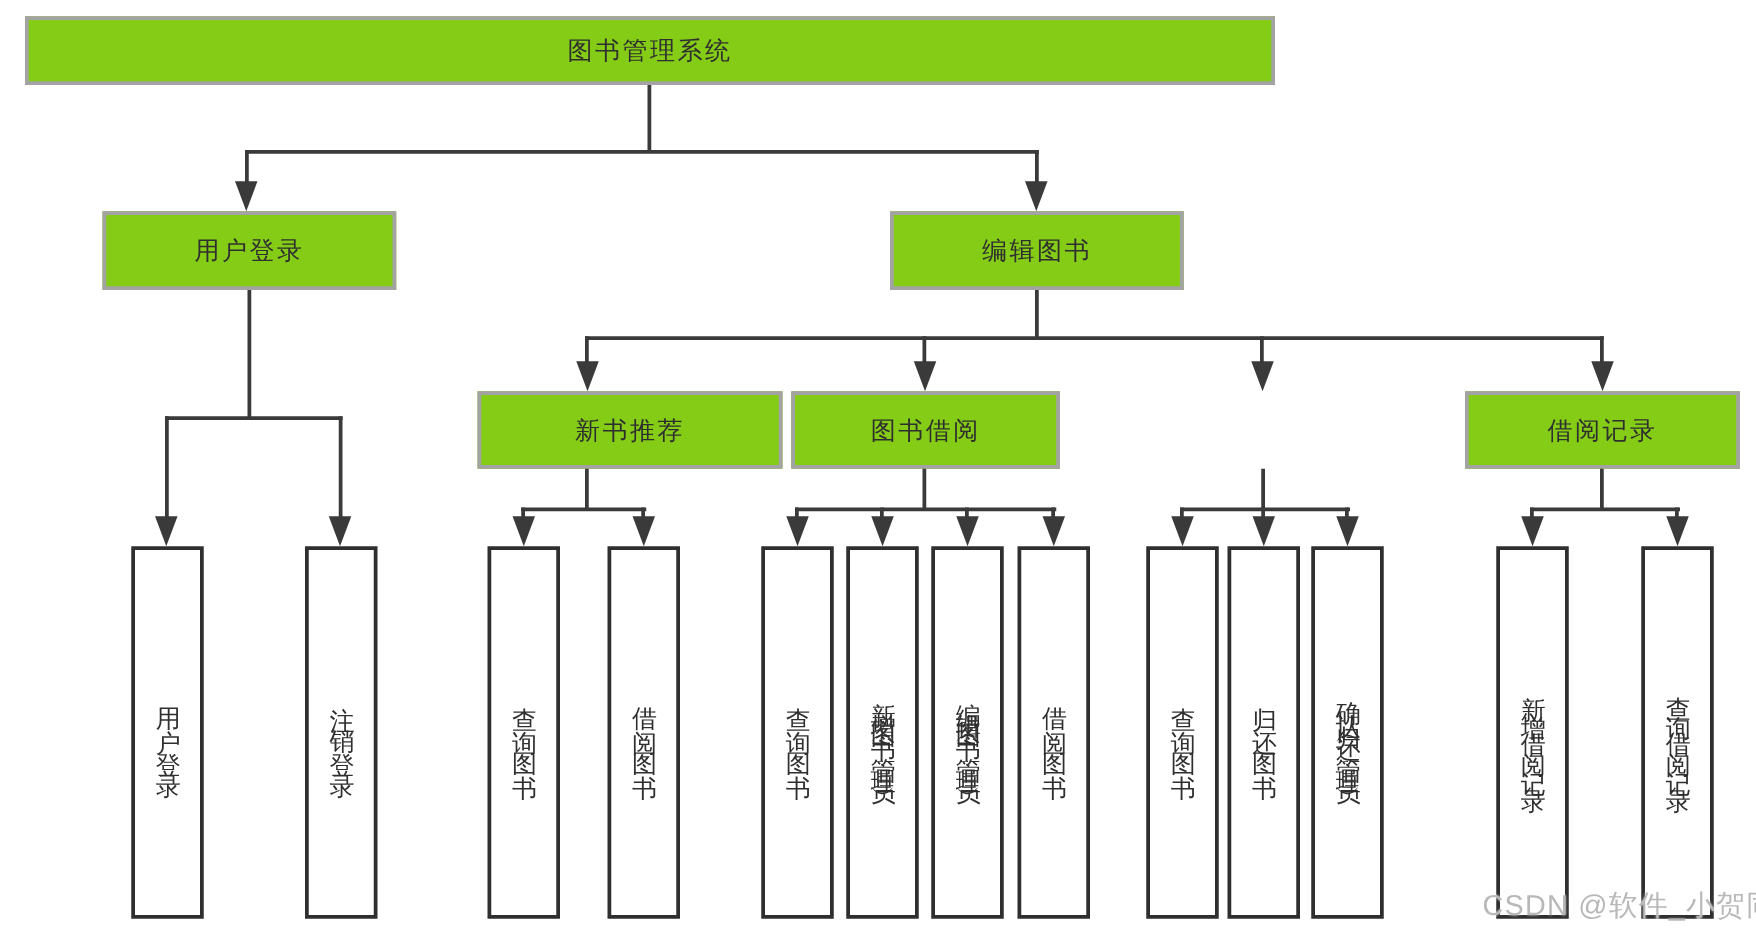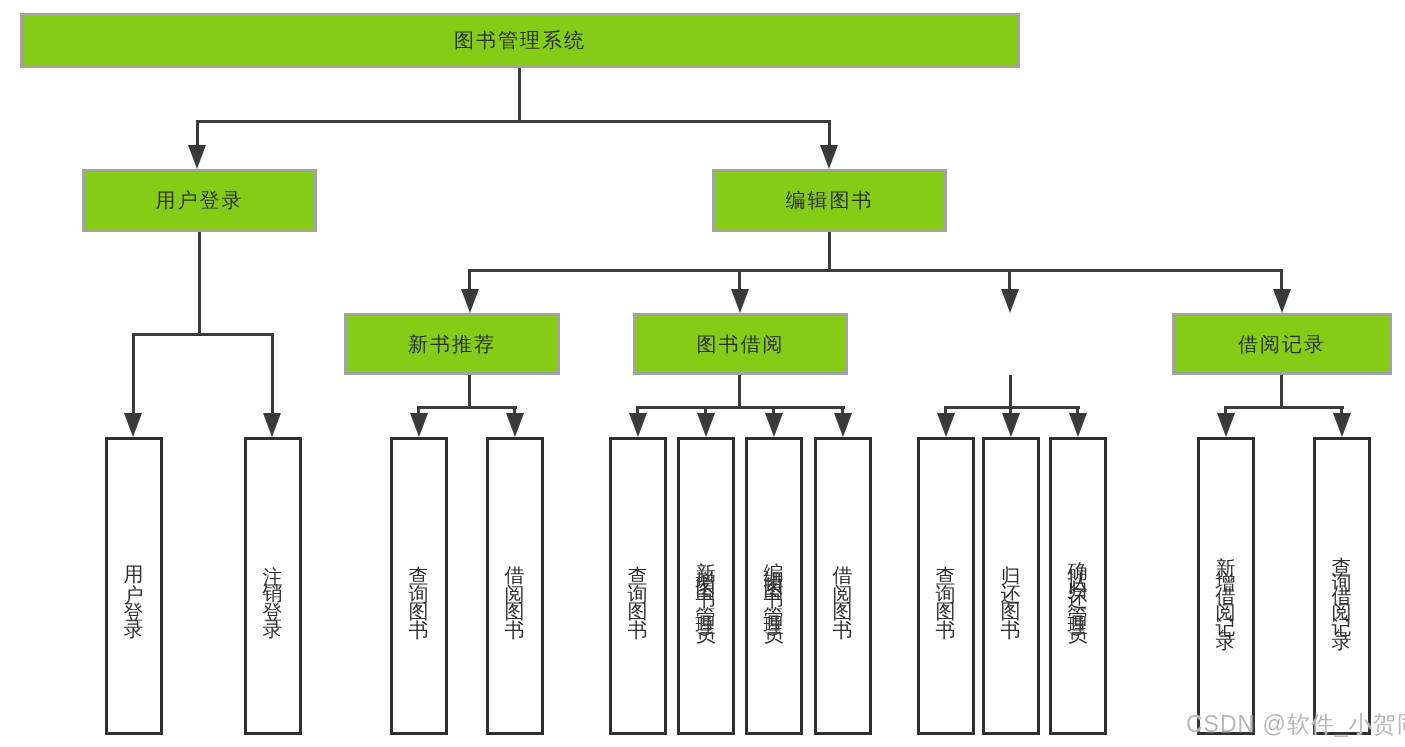--- a/index.html
+++ b/index.html
@@ -69,21 +69,21 @@
   <div class="hline" style="left:468px;top:269px;width:815px;"></div>
   <div class="vline" style="left:468px;top:269px;height:21px;"></div>
   <div class="arrow" style="left:461px;top:289px;"></div>
   <div class="vline" style="left:738px;top:269px;height:21px;"></div>
   <div class="arrow" style="left:731px;top:289px;"></div>
   <div class="vline" style="left:1008px;top:269px;height:21px;"></div>
   <div class="arrow" style="left:1001px;top:289px;"></div>
   <div class="vline" style="left:1280px;top:269px;height:21px;"></div>
   <div class="arrow" style="left:1273px;top:289px;"></div>
 
-  <div class="node" style="left:344px;top:313px;width:216px;height:62px;">
+  <div class="node" style="left:382px;top:313px;width:244px;height:62px;">
     <span class="hlabel">新书推荐</span>
   </div>
   <div class="node" style="left:633px;top:313px;width:215px;height:62px;align-items:center;">
     <span class="hlabel">图书借阅</span>
   </div>
   <div class="node" style="left:1172px;top:313px;width:220px;height:62px;">
     <span class="hlabel">借阅记录</span>
   </div>
 
   <div class="vline" style="left:468px;top:375px;height:33px;"></div>

